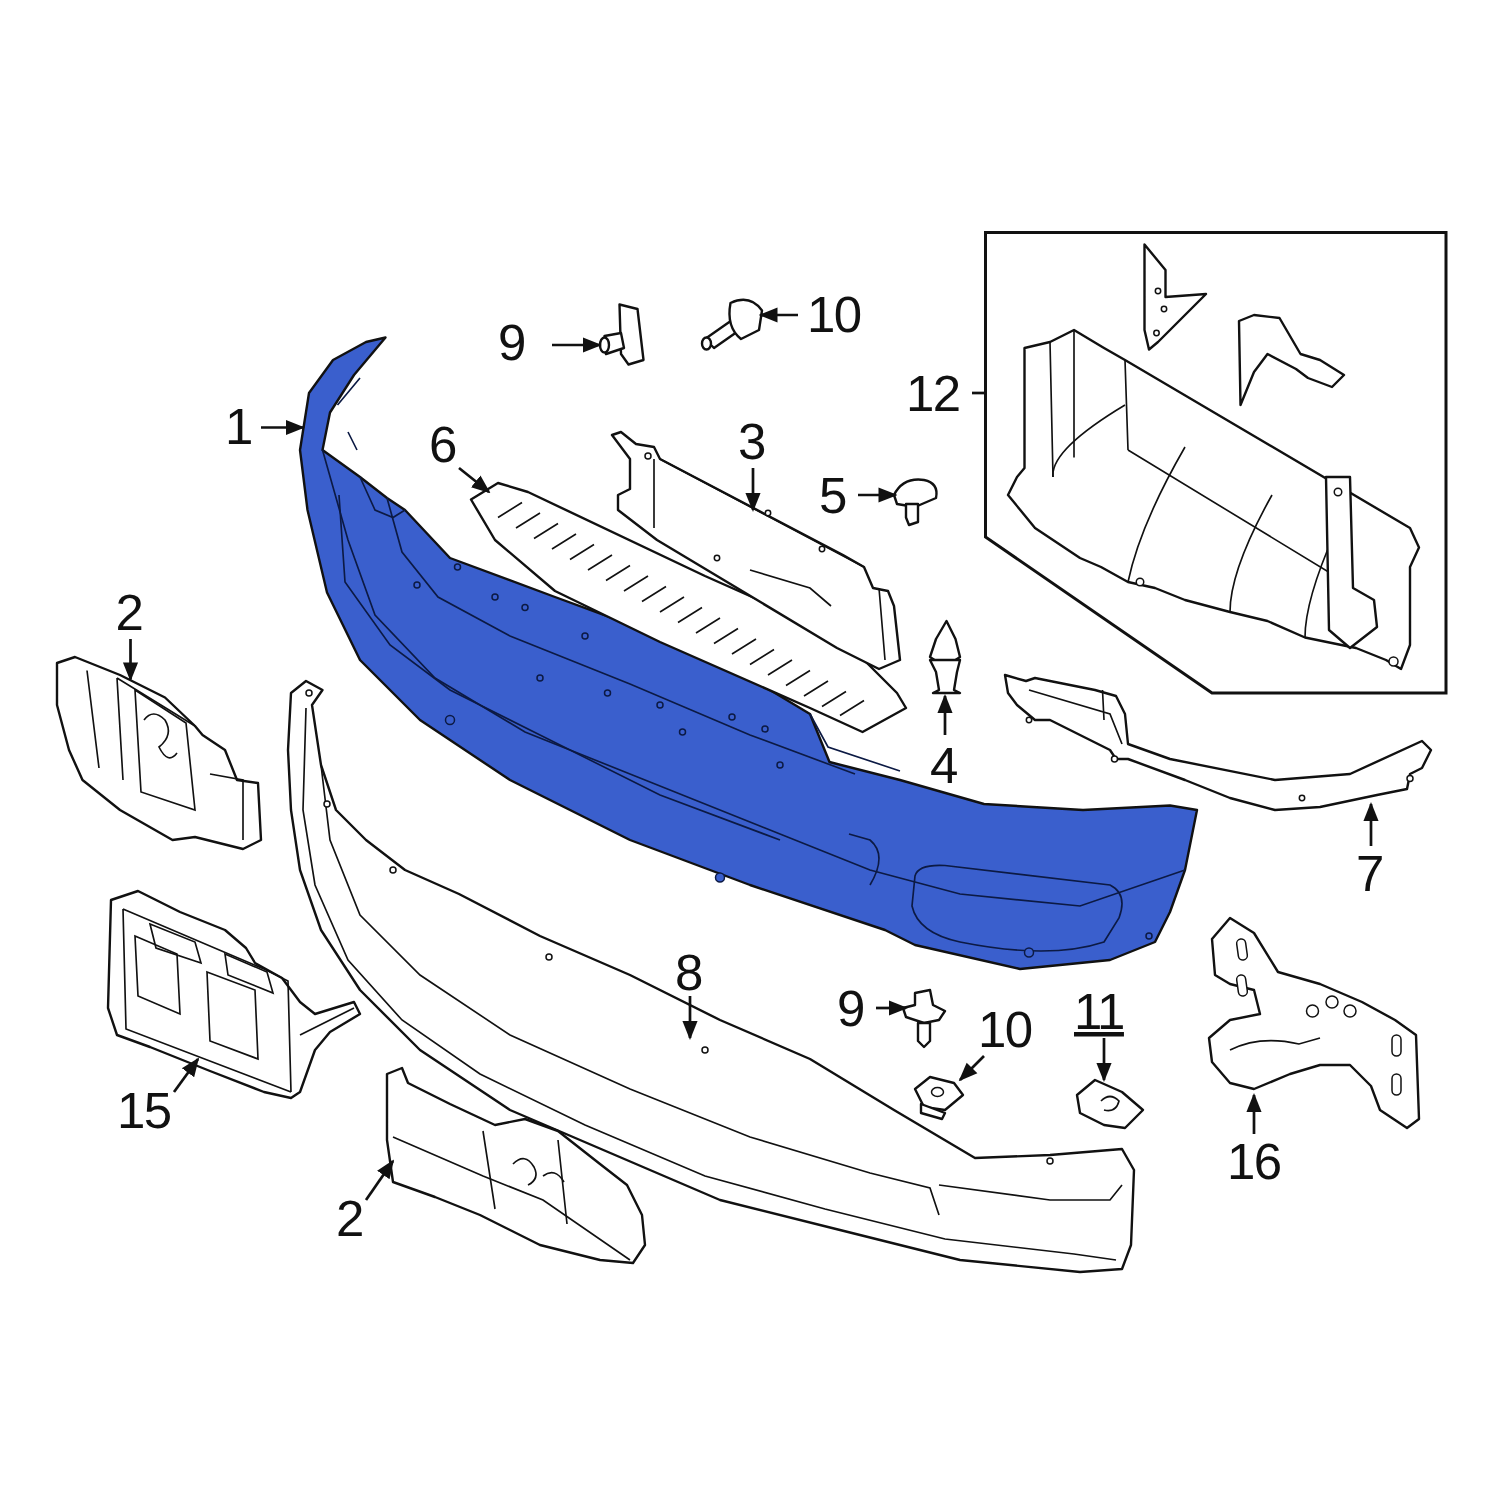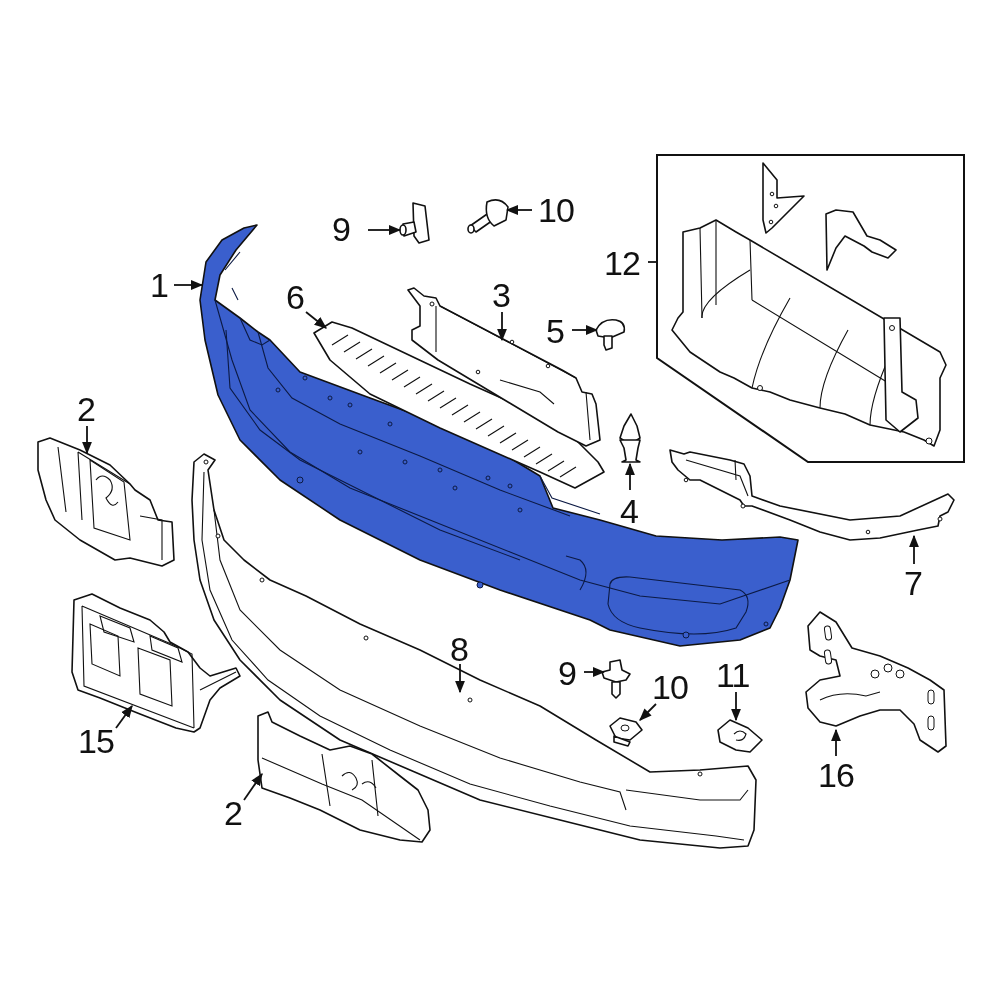--- a/index.html
+++ b/index.html
@@ -215,18 +215,18 @@
 <div class="callout" style="left:77px;top:392px;">2</div>
 <div class="callout" style="left:224px;top:796px;">2</div>
 <div class="callout" style="left:492px;top:278px;">3</div>
 <div class="callout" style="left:620px;top:494px;">4</div>
 <div class="callout" style="left:546px;top:314px;">5</div>
 <div class="callout" style="left:286px;top:280px;">6</div>
 <div class="callout" style="left:904px;top:566px;">7</div>
 <div class="callout" style="left:450px;top:632px;">8</div>
 <div class="callout" style="left:558px;top:656px;">9</div>
 <div class="callout" style="left:652px;top:670px;">10</div>
-<div class="callout" style="left:716px;top:658px;">11</div>
+<div class="callout" style="left:716px;top:658px;text-decoration:underline;">11</div>
 <div class="callout" style="left:604px;top:246px;">12</div>
 <div class="callout" style="left:538px;top:193px;">10</div>
 <div class="callout" style="left:332px;top:212px;">9</div>
 <div class="callout" style="left:78px;top:724px;text-align:center;">15</div>
 <div class="callout" style="left:818px;top:758px;text-align:center;">16</div>
 
 </body></html>

